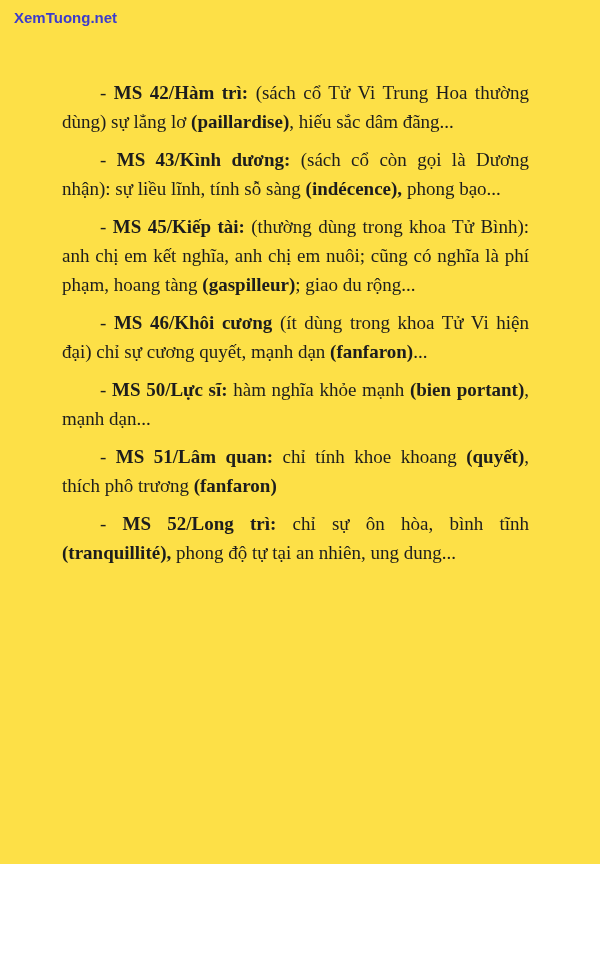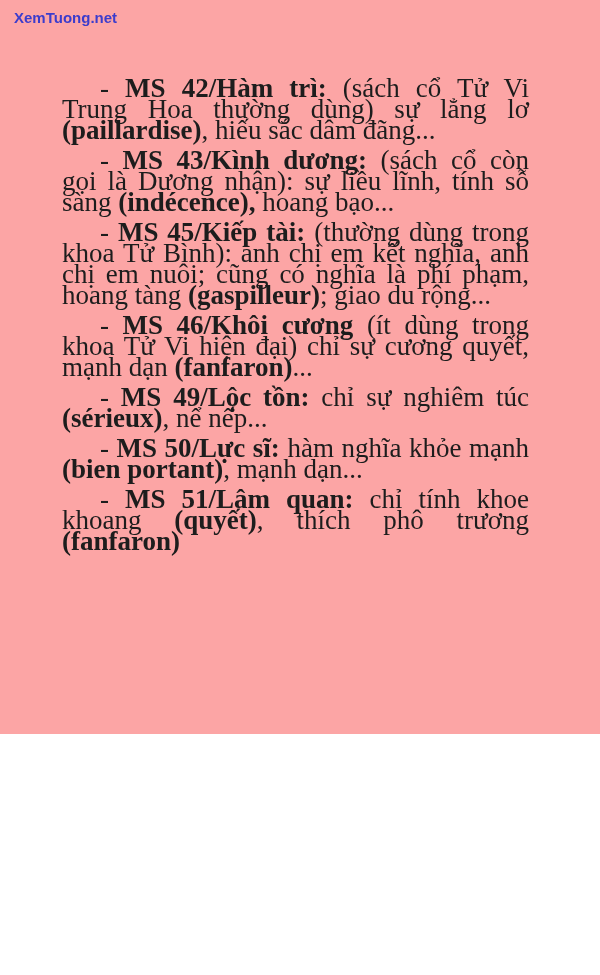--- a/index.html
+++ b/index.html
@@ -1,34 +1,34 @@
 <!DOCTYPE html>
 <html lang="vi"><head>
 <meta charset="utf-8">
 <style>
   html,body{margin:0;padding:0;}
   .page{
     position:relative;
-    width:600px;height:734px;
-    background:#fca5a5;
+    width:600px;height:864px;
+    background:#fde047;
     overflow:hidden;
     font-family:"Liberation Serif","DejaVu Serif",serif;
   }
   .site-link{
     position:absolute;top:9px;left:14px;
     font-family:"Liberation Sans","DejaVu Sans",sans-serif;
     font-weight:bold;font-size:15px;
     color:#3c3ccc;text-decoration:none;cursor:pointer;
   }
   .content{
     position:absolute;top:78px;left:62px;width:479px;
   }
   .para{
     margin:0 12px 9px 0;
-    font-size:27px;line-height:21px;
+    font-size:19px;line-height:29px;
     color:#1d1d1d;
     text-align:justify;
     text-indent:38px;
   }
   .para b{font-weight:bold;}
   .page-number{
     position:absolute;top:896px;left:0;width:100%;
     text-align:center;
     font-family:Liberation Sans, sans-serif;
     font-size:14px;font-weight:bold;color:#2b2b2b;
@@ -57,35 +57,35 @@
 <body>
 
 <div class="page">
 
   <a class="site-link">XemTuong.net</a>
 
   <div class="content">
 
     <p class="para"><span>- </span><b>MS 42/Hàm trì:</b><span> (sách cổ Tử Vi Trung Hoa thường dùng) sự lẳng lơ </span><b>(paillardise)</b><span>, hiếu sắc dâm đãng...</span></p>
 
-    <p class="para"><span>- </span><b>MS 43/Kình dương:</b><span> (sách cổ còn gọi là Dương nhận): sự liều lĩnh, tính sỗ sàng </span><b>(indécence),</b><span> hoang bạo...</span></p>
+    <p class="para"><span>- </span><b>MS 43/Kình dương:</b><span> (sách cổ còn gọi là Dương nhận): sự liều lĩnh, tính sỗ sàng </span><b>(indécence),</b><span> phong bạo...</span></p>
 
 
     <p class="para"><span>- </span><b>MS 45/Kiếp tài:</b><span> (thường dùng trong khoa Tử Bình): anh chị em kết nghĩa, anh chị em nuôi; cũng có nghĩa là phí phạm, hoang tàng </span><b>(gaspilleur)</b><span>; giao du rộng...</span></p>
 
     <p class="para"><span>- </span><b>MS 46/Khôi cương</b><span> (ít dùng trong khoa Tử Vi hiện đại) chỉ sự cương quyết, mạnh dạn </span><b>(fanfaron)</b><span>...</span></p>
 
 
 
-    <p class="para"><span>- </span><b>MS 49/Lộc tồn:</b><span> chỉ sự nghiêm túc </span><b>(sérieux)</b><span>, nể nếp...</span></p>
 
     <p class="para"><span>- </span><b>MS 50/Lực sĩ:</b><span> hàm nghĩa khỏe mạnh </span><b>(bien portant)</b><span>, mạnh dạn...</span></p>
 
     <p class="para"><span>- </span><b>MS 51/Lâm quan:</b><span> chỉ tính khoe khoang </span><b>(quyết)</b><span>, thích phô trương </span><b>(fanfaron)</b></p>
 
+    <p class="para"><span>- </span><b>MS 52/Long trì:</b><span> chỉ sự ôn hòa, bình tĩnh </span><b>(tranquillité),</b><span> phong độ tự tại an nhiên, ung dung...</span></p>
 
   </div>
 
   <div class="page-number">175</div>
 
   <div class="watermark">
     <div class="wm-icon">
       <svg width="34" height="34" viewBox="0 0 40 40" aria-hidden="true">
         <g transform="rotate(45 20 20)">
           <circle cx="20" cy="20" r="17.5" fill="#f3efe6" stroke="#17120e" stroke-width="1.5"></circle>

